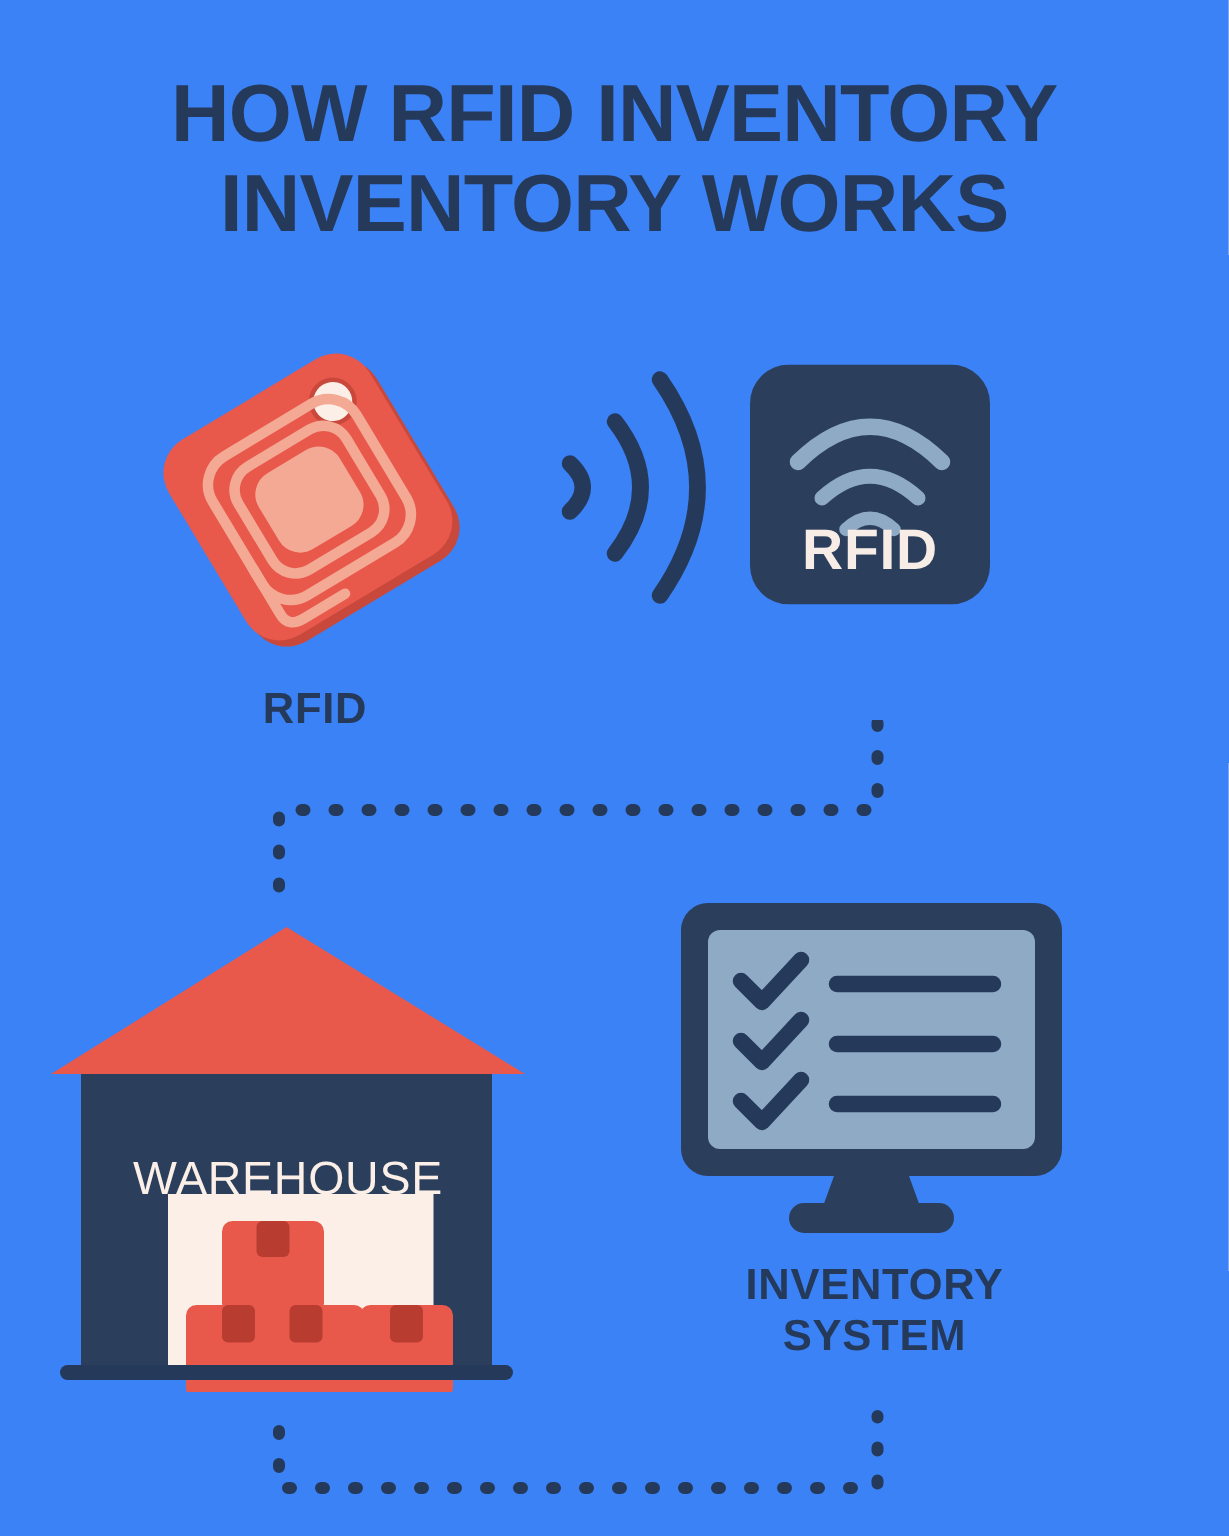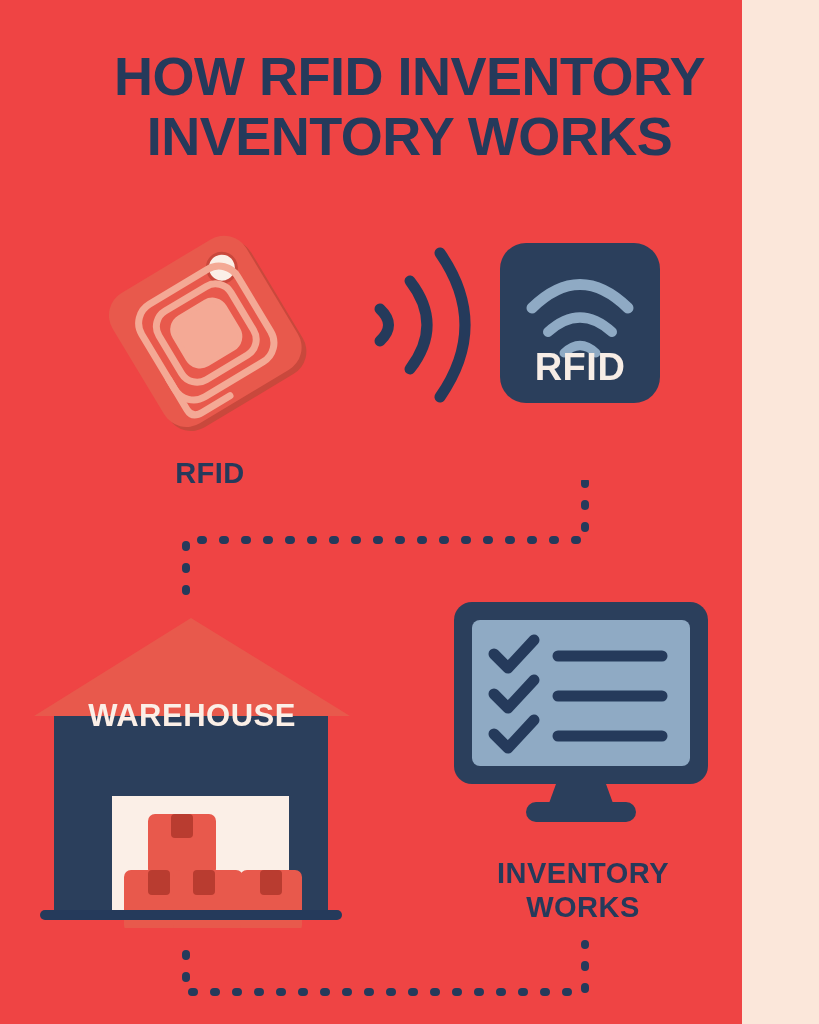--- a/index.html
+++ b/index.html
@@ -10,23 +10,23 @@
   body {
     width: 819px;
     height: 1024px;
     overflow: hidden;
     font-family: "Liberation Sans", sans-serif;
     position: relative;
   }
   #infographic {
     position: absolute;
     left: 0; top: 0;
-    width: 742px;
+    width: 819px;
     height: 1024px;
-    background: #ef4444;
+    background: #3b82f6;
   }
   .abs { position: absolute; }
 
   
   #title-block {
     left: 0;
     top: 46px;
     width: 819px;
     text-align: center;
     color: #253A5B;
@@ -42,30 +42,30 @@
     color: #253A5B;
     font-weight: bold;
     font-size: 29px;
     letter-spacing: 0.5px;
     text-align: center;
     line-height: 34px;
   }
 
   #label-rfid  { left: 110px; top: 456px; width: 200px; }
   #label-reader{ left: 455px; top: 430px; width: 250px; }
-  #label-inventory { left: 438px; top: 840px; width: 290px; margin-top: 16px; }
+  #label-inventory { left: 438px; top: 840px; width: 290px; }
 
   
   #warehouse-word {
     left: 40px;
-    top: 698px;
+    top: 768px;
     width: 304px;
     text-align: center;
     color: #FBEFE7;
-    font-weight: bold;
+    font-weight: normal;
     font-size: 31px;
     letter-spacing: 0.5px;
   }
 
   
   #reader-word {
     left: 500px;
     top: 346px;
     width: 160px;
     text-align: center;
@@ -187,21 +187,21 @@
         <line x1="110" y1="138" x2="214" y2="138"></line>
       </g>
 
       <path d="M108 186 L158 186 L166 208 L100 208 Z" fill="#2B3F5C"></path>
       <rect x="78" y="204" width="110" height="20" rx="10" ry="10" fill="#2B3F5C"></rect>
     </svg>
   </div>
 
   <div class="abs caption" id="label-inventory">
     <span style="display:block;">INVENTORY</span>
-    <span style="display:block;">WORKS</span>
+    <span style="display:block;">SYSTEM</span>
   </div>
 
   <div class="abs" style="left:160px; top:930px; width:460px; height:90px;">
     <svg width="460" height="90" viewBox="0 0 460 90">
       <path d="M26 24 L26 62 L425 62 L425 14" fill="none" stroke="#253A5B" stroke-width="8" stroke-linecap="round" stroke-dasharray="2 20"></path>
     </svg>
   </div>
 
 </div>
 

